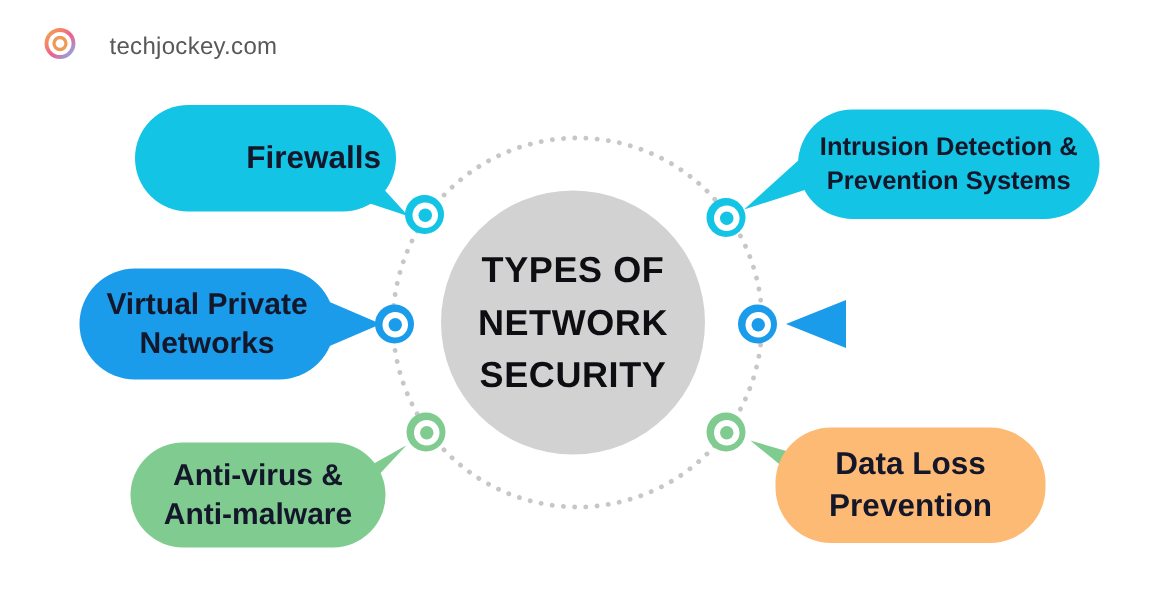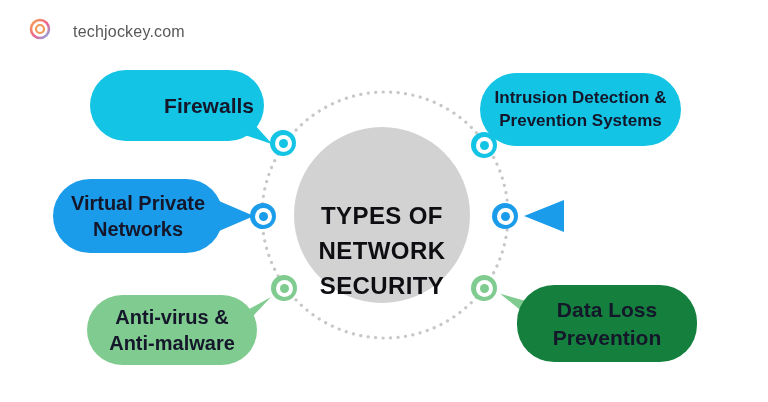--- a/index.html
+++ b/index.html
@@ -13,37 +13,37 @@
   .brand-icon { width:24px; height:24px; display:block; }
   .brand-text { font-size:16px; color:#58585a; font-weight:500; letter-spacing:0.2px; }
 
   
   .dotted-ring { position:absolute; left:254px; top:84px; width:262px; height:262px; z-index:0; }
 
   
   .center-circle {
     position:absolute; left:294px; top:127px; width:176px; height:176px;
     border-radius:50%; z-index:1;
-    display:flex; flex-direction:column; align-items:center; justify-content:flex-end;
+    display:flex; flex-direction:column; align-items:center; justify-content:center;
   }
   .center-title-line {
     font-size:24px; font-weight:800; color:#0e0e12; line-height:35px;
     letter-spacing:0.4px; text-align:center;
   }
 
   
   .bubble {
     position:absolute; z-index:3; border-radius:37px;
     display:flex; align-items:center; justify-content:flex-end; text-align:center;
     color:#14162a; font-weight:600; line-height:1.32; padding:0 10px; box-sizing:border-box;
   }
   .b-firewalls { left:90px;  top:70px;  width:174px; height:71px; font-size:21px; }
   .b-vpn       { left:53px;  top:179px; width:170px; height:74px; font-size:20px; }
   .b-av        { left:87px;  top:295px; width:170px; height:70px; font-size:20px; }
-  .b-idps      { left:480px; top:73px;  width:201px; height:73px; font-size:17px; }
+  .b-idps      { left:532px; top:73px;  width:201px; height:73px; font-size:17px; }
   .b-nac       { left:537px; top:179px; width:193px; height:74px; font-size:20px; }
   .b-dlp       { left:517px; top:285px; width:180px; height:77px; font-size:21px; }
 
   
   .tail { position:absolute; z-index:2; }
   .t-firewalls { left:232px; top:100px; width:42px; height:46px; clip-path:polygon(0% 0%, 96% 96%, 10% 70%); }
   .t-vpn       { left:212px; top:198px; width:42px; height:36px; clip-path:polygon(0% 0%, 100% 50%, 0% 100%); }
   .t-av        { left:235px; top:290px; width:36px; height:30px; clip-path:polygon(0% 90%, 100% 23%, 40% 100%); }
   .t-idps      { left:490px; top:100px; width:50px; height:44px; clip-path:polygon(12% 90%, 95% 5%, 95% 60%); }
   .t-nac       { left:524px; top:200px; width:40px; height:32px; clip-path:polygon(0% 50%, 100% 0%, 100% 100%); }
@@ -106,21 +106,21 @@
   </div>
   <div class="bubble b-vpn" style="background: rgb(27, 156, 235);">
     <span>Virtual Private Networks</span>
   </div>
   <div class="bubble b-av" style="background: rgb(128, 203, 144);">
     <span>Anti-virus &amp; Anti-malware</span>
   </div>
   <div class="bubble b-idps" style="background: rgb(20, 196, 228);">
     <span>Intrusion Detection &amp; Prevention Systems</span>
   </div>
-  <div class="bubble b-dlp" style="background: #15803d;">
+  <div class="bubble b-dlp" style="background: #fdba74;">
     <span>Data Loss Prevention</span>
   </div>
 
   <span class="bz p-tl" style="background: rgb(20, 196, 228);">
     <span class="bz-white">
       <span class="bz-core" style="background: rgb(20, 196, 228);"></span>
     </span>
   </span>
   <span class="bz p-ml" style="background: rgb(27, 156, 235);">
     <span class="bz-white">

